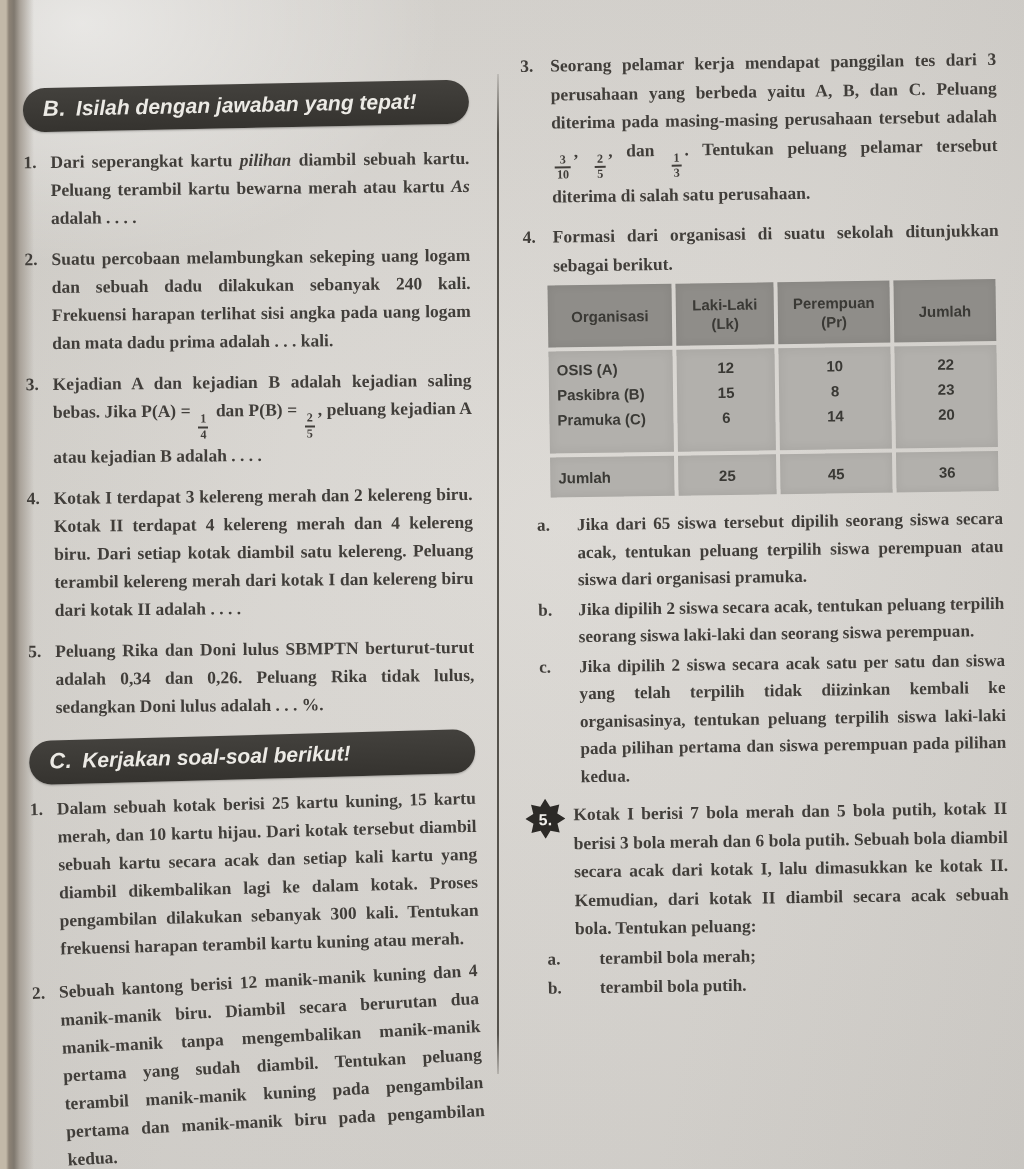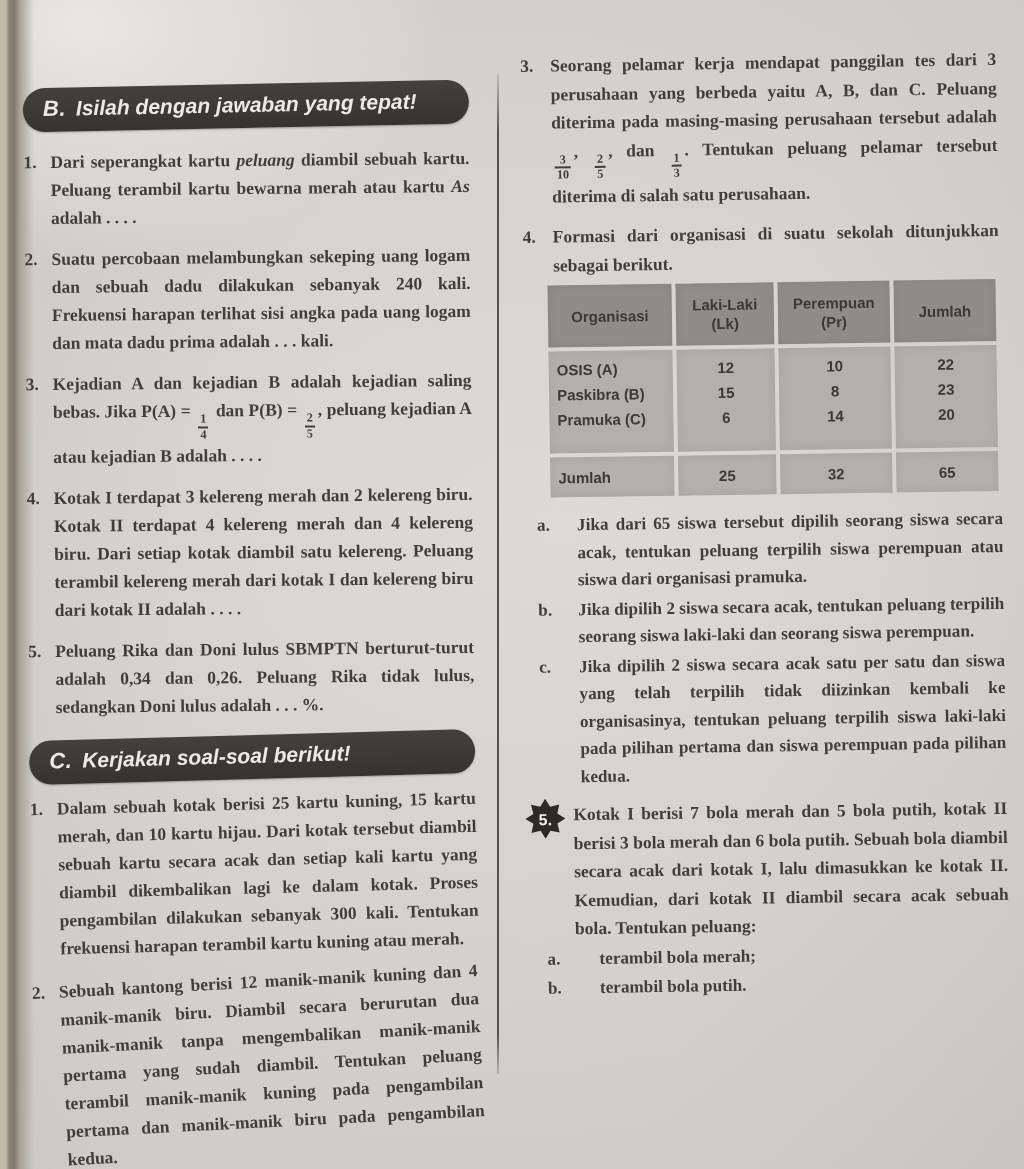--- a/index.html
+++ b/index.html
@@ -84,21 +84,21 @@
 
 <div class="col col-left">
 
   <div class="pill pill-b">
     <span class="badge">B.</span>
     <span>Isilah dengan jawaban yang tepat!</span>
   </div>
 
   <div class="item">
     <span class="num">1.</span>
-    <span class="txt">Dari seperangkat kartu <i>peluang</i> diambil sebuah kartu. Peluang terambil kartu bewarna merah atau kartu <i>As</i> adalah . . . .</span>
+    <span class="txt">Dari seperangkat kartu <i>pilihan</i> diambil sebuah kartu. Peluang terambil kartu bewarna merah atau kartu <i>As</i> adalah . . . .</span>
   </div>
   <div class="item">
     <span class="num">2.</span>
     <span class="txt">Suatu percobaan melambungkan sekeping uang logam dan sebuah dadu dilakukan sebanyak 240 kali. Frekuensi harapan terlihat sisi angka pada uang logam dan mata dadu prima adalah . . . kali.</span>
   </div>
   <div class="item">
     <span class="num">3.</span>
     <span class="txt">Kejadian A dan kejadian B adalah kejadian saling bebas. Jika P(A) = <span class="frac">
           <span class="fn">1</span>
           <span class="fd">4</span>
@@ -189,24 +189,24 @@
       <span class="ln">20</span>
     </div>
 
     <div class="tf first">
       <span>Jumlah</span>
     </div>
     <div class="tf">
       <span>25</span>
     </div>
     <div class="tf">
-      <span>32</span>
+      <span>45</span>
     </div>
     <div class="tf">
-      <span>65</span>
+      <span>36</span>
     </div>
   </div>
 
   <div class="subs">
     <div class="sub">
       <span class="lab">a.</span>
       <span class="txt">Jika dari 65 siswa tersebut dipilih seorang siswa secara acak, tentukan peluang terpilih siswa perempuan atau siswa dari organisasi pramuka.</span>
     </div>
     <div class="sub">
       <span class="lab">b.</span>

